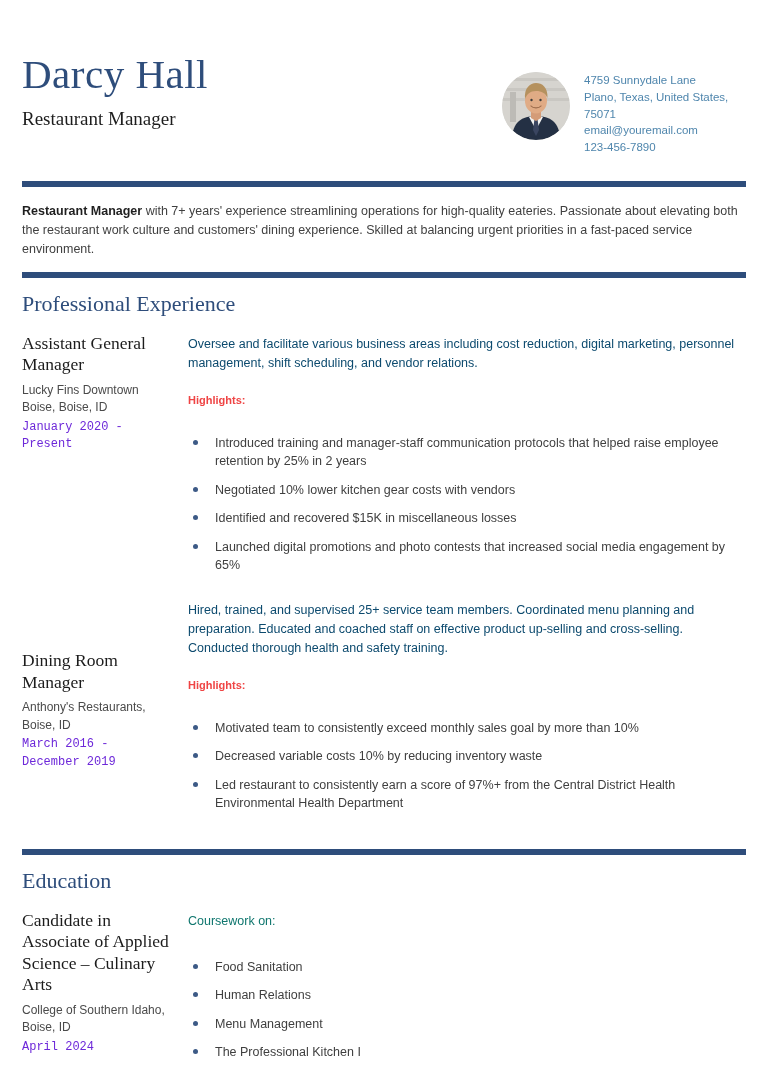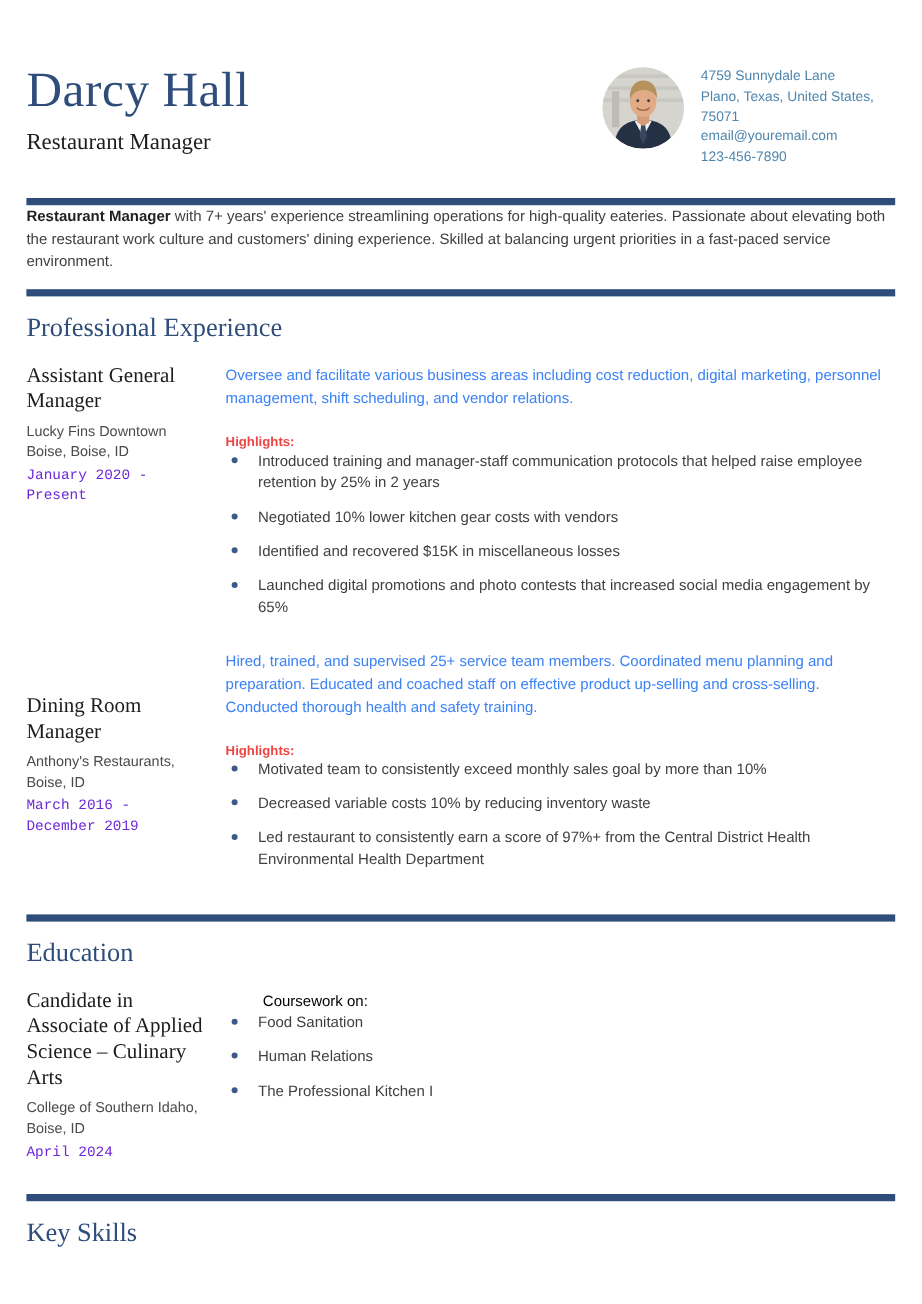--- a/index.html
+++ b/index.html
@@ -25,21 +25,21 @@
     line-height: 44px;
     color: #2e4d7b;
     letter-spacing: 0.5px;
   }
   .job-title-sub {
     font-family: "Liberation Serif", "DejaVu Serif", serif;
     font-size: 19px;
     color: #1d1d1d;
     margin-top: 12px;
   }
-  .header-right { display: flex; align-items: flex-start; margin-top: 4px; }
+  .header-right { display: flex; align-items: flex-start; margin-top: 20px; }
   .avatar {
     width: 68px; height: 68px; border-radius: 50%;
     overflow: hidden; flex: 0 0 68px;
     background: #d9d9d5;
   }
   .avatar svg { display: block; width: 68px; height: 68px; }
   .contact {
     margin-left: 14px;
     width: 162px;
     font-size: 11.5px;
@@ -54,20 +54,21 @@
   .rule-4 { margin-top: 26px; }
   .section-heading {
     font-family: "Liberation Serif", "DejaVu Serif", serif;
     font-weight: 500;
     font-size: 22px;
     color: #2e4d7b;
     margin-top: 13px;
   }
   
   .summary {
+    margin-top: 15px;
     font-size: 12.5px;
     line-height: 19px;
     color: #3f3f3f;
   }
   .summary strong { color: #1f1f1f; font-weight: bold; }
   
   .entry { display: flex; margin-top: 16px; }
   .entry-left { width: 150px; flex: 0 0 150px; }
   .entry-right { margin-left: 16px; flex: 1; }
   .entry-title {
@@ -77,37 +78,37 @@
     line-height: 21.5px;
     color: #1c1c1c;
   }
   .entry-meta {
     margin-top: 6px;
     font-size: 12px;
     line-height: 17.5px;
     color: #4a4a4a;
   }
   .entry-dates { margin-top: 2px; font-size: 12px; line-height: 17.5px; color: #6d28d9; font-family: Liberation Mono, monospace; }
-  .entry-desc { font-size: 12.5px; line-height: 19px; color: #3b82f6; margin-top: 2px; }
+  .entry-desc { font-size: 12.5px; line-height: 19px; color: #0c4a6e; margin-top: 2px; }
   .hl-label {
     margin-top: 21px;
     font-size: 11px;
     font-weight: bold;
     color: #ef4444;
   }
-  ul.bullets { list-style: none; margin-top: 0; }
+  ul.bullets { list-style: none; margin-top: 28px; }
   ul.bullets li { display: flex; margin-bottom: 10px; }
   .dot {
     width: 5px; height: 5px; border-radius: 50%;
     background: #3d5a86; flex: 0 0 5px;
     margin-top: 6px; margin-left: 5px;
   }
   .li-text { margin-left: 17px; font-size: 12.5px; line-height: 18.5px; color: #3f3f3f; }
   .job-2 { margin-top: 14px; align-items: center; }
-  .coursework-label { font-size: 12.5px; line-height: 18px; color: #000000; margin-top: 2px; margin-left: 31px; }
+  .coursework-label { font-size: 12.5px; line-height: 18px; color: #0f766e; margin-top: 2px; }
 </style>
 </head>
 <body>
 
 <div class="page">
 
   <header class="header">
     <div class="header-left">
       <h1 class="name">Darcy Hall</h1>
       <div class="job-title-sub">Restaurant Manager</div>
@@ -238,20 +239,24 @@
         <li>
             <span class="dot"></span>
             <span class="li-text">Food Sanitation</span>
           </li>
         <li>
             <span class="dot"></span>
             <span class="li-text">Human Relations</span>
           </li>
         <li>
             <span class="dot"></span>
+            <span class="li-text">Menu Management</span>
+          </li>
+        <li>
+            <span class="dot"></span>
             <span class="li-text">The Professional Kitchen I</span>
           </li>
       </ul>
     </div>
   </section>
 
   <div class="rule rule-4"></div>
 
   <h2 class="section-heading">Key Skills</h2>
 

